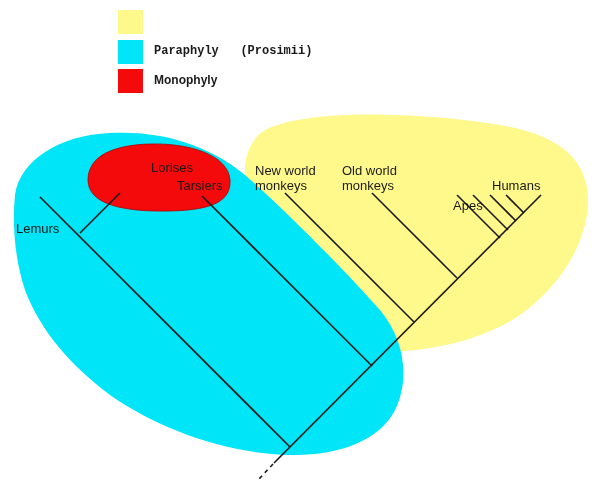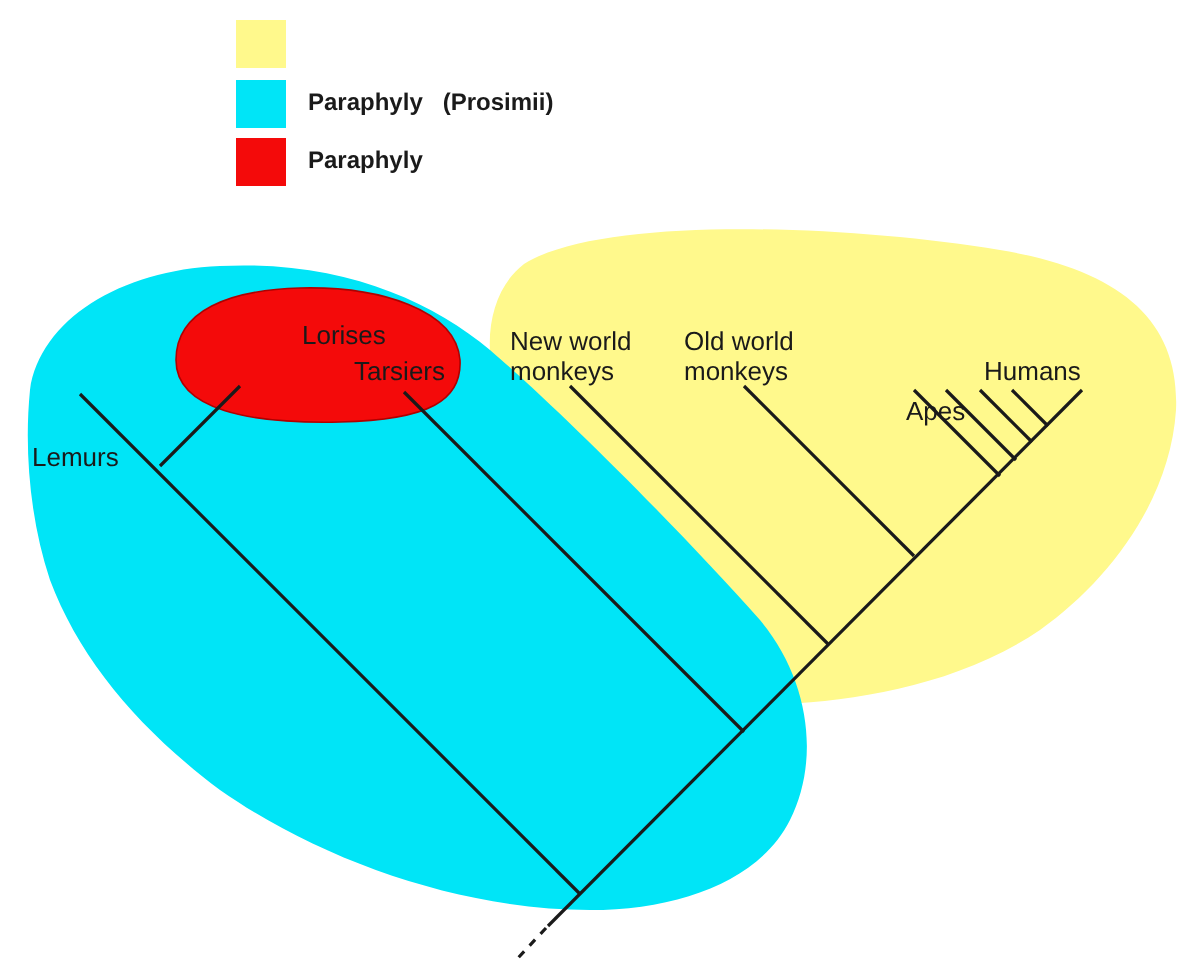--- a/index.html
+++ b/index.html
@@ -11,27 +11,27 @@
   svg { position: absolute; left: 0; top: 0; }
   .taxon { position: absolute; font-size: 13px; color: #1a1a1a; line-height: 15px; white-space: nowrap; }
 </style>
 </head>
 <body>
 
 <div class="legend">
   <div class="legend-item" style="top:0px;">
     <div class="swatch" style="background:#fff98c;"></div>
   </div>
-  <div class="legend-item" style="top:30px;">
+  <div class="legend-item" style="top:30px;font-family:Liberation Mono, monospace;">
     <div class="swatch" style="background:#00e5f7;"></div>
     <span class="legend-label">Paraphyly   (Prosimii)</span>
   </div>
   <div class="legend-item" style="top:59px;">
     <div class="swatch" style="background:#f40a0a;"></div>
-    <span class="legend-label">Paraphyly</span>
+    <span class="legend-label">Monophyly</span>
   </div>
 </div>
 
 <svg width="600" height="489" viewBox="0 0 600 489">
 
   <path fill="#fff98c" d="M262,132 C300,108 420,112 500,125 C560,135 590,160 588,205 C585,250 555,290 520,315 C480,342 430,350 392,352 C375,353 383,320 370,305 C340,272 268,240 250,200 C240,172 245,145 262,132 Z"></path>
 
   <path fill="#00e5f7" d="M15,195 C20,160 60,135 110,133 C170,130 215,150 245,175 C280,205 340,265 380,310 C405,340 410,380 395,410 C380,440 340,455 295,455 C230,455 160,430 110,395 C70,365 40,330 25,290 C15,260 12,225 15,195 Z"></path>
 
   <path fill="#f40a0a" stroke="#b00000" stroke-width="0.8" d="M88,180 C88,155 115,145 150,144 C190,143 228,155 230,180 C231,200 215,210 170,211 C125,212 88,205 88,180 Z"></path>

